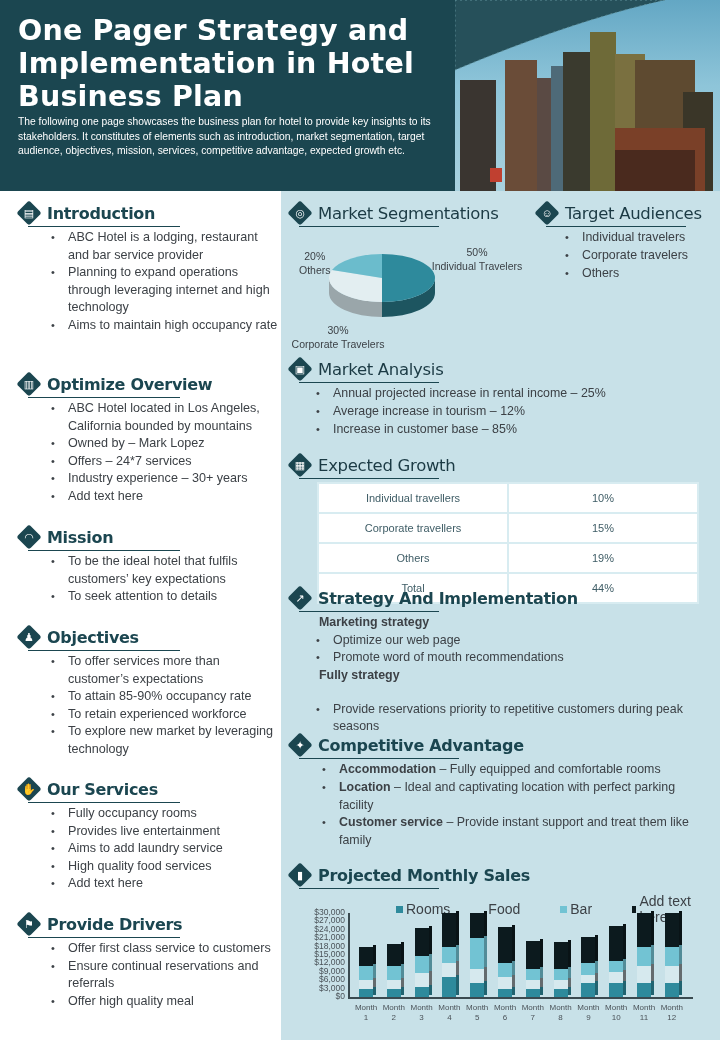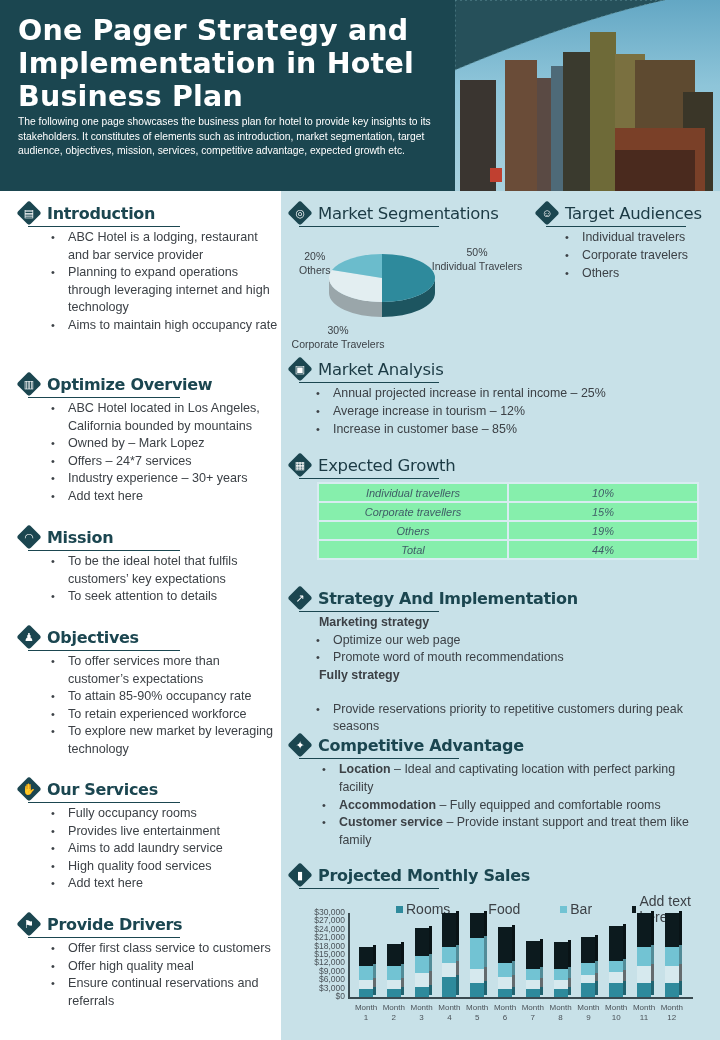--- a/index.html
+++ b/index.html
@@ -34,21 +34,21 @@
   .right ul.bul li { font-size: 12.4px; line-height: 17.8px; }
   .subhead { font-weight: bold; font-size: 12.4px; color: #3c4146; margin-left: 38px; line-height: 17.5px; }
   b.k { font-weight: bold; color: #3c4146; }
 
   
   .pie-wrap { position: absolute; left: 0; top: 40px; width: 250px; height: 115px; }
   .pie-label { position: absolute; font-size: 10.5px; color: #3c4146; text-align: center; line-height: 14px; }
 
   
   table.eg { position: absolute; left: 36px; top: 291px; width: 382px; border-collapse: collapse; }
-  table.eg td { background: #86efac; border: 2px solid #d8ecf1; color: #3f5d66; font-size: 11px; text-align: center; height: 19px; font-style: italic; }
+  table.eg td { background: #ffffff; border: 2px solid #d8ecf1; color: #3f5d66; font-size: 11px; text-align: center; height: 30px; }
   table.eg td:first-child { width: 190px; }
 
   
   .chart { position: absolute; left: 0; top: 700px; width: 439px; height: 149px; }
   .legend { position: absolute; top: 2px; left: 115px; display: flex; gap: 0; font-size: 14px; color: #3c4146; }
   .legend .lg { display: flex; align-items: center; margin-right: 28px; }
   .legend .sw { width: 7px; height: 7px; margin-right: 3px; display: inline-block; }
   .ytick { position: absolute; right: 0; font-size: 8.5px; color: #4a5258; text-align: right; line-height: 9px; }
   .xaxis { position: absolute; height: 1.5px; background: #3a4a50; }
   .yaxis { position: absolute; width: 1.5px; background: #3a4a50; }
@@ -178,22 +178,22 @@
     <div class="sec-head">
       <div class="diamond">
           <div class="shape"></div>
           <div class="glyph">⚑</div>
         </div>
       <span class="sec-title">Provide Drivers</span>
       <div class="underline" style="width:152px;"></div>
     </div>
     <ul class="bul" style="margin-left:32px;">
       <li>Offer first class service to customers</li>
+      <li>Ensure continual reservations and referrals</li>
       <li>Offer high quality meal</li>
-      <li>Ensure continual reservations and referrals</li>
     </ul>
   </div>
 </div>
 
 <div class="right">
 
   <div class="sec" style="left:6px; top:10px; width:250px; height:155px;">
     <div class="sec-head">
       <div class="diamond">
           <div class="shape"></div>
@@ -315,22 +315,22 @@
   <div class="sec" style="left:6px; top:542px; width:430px;">
     <div class="sec-head">
       <div class="diamond">
           <div class="shape"></div>
           <div class="glyph">✦</div>
         </div>
       <span class="sec-title">Competitive Advantage</span>
       <div class="underline" style="width:160px;"></div>
     </div>
     <ul class="bul" style="margin-left:32px; width:380px;">
+      <li><b class="k">Accommodation</b><span> – Fully equipped and comfortable rooms</span></li>
       <li><b class="k">Location</b><span> – Ideal and captivating location with perfect parking facility</span></li>
-      <li><b class="k">Accommodation</b><span> – Fully equipped and comfortable rooms</span></li>
       <li><b class="k">Customer service</b><span> – Provide instant support and treat them like family</span></li>
     </ul>
   </div>
 
   <div class="sec" style="left:6px; top:672px; width:430px;">
     <div class="sec-head">
       <div class="diamond">
           <div class="shape"></div>
           <div class="glyph">▮</div>
         </div>

